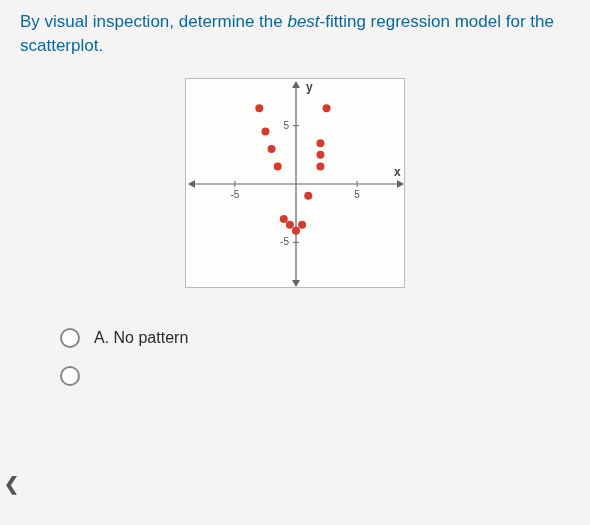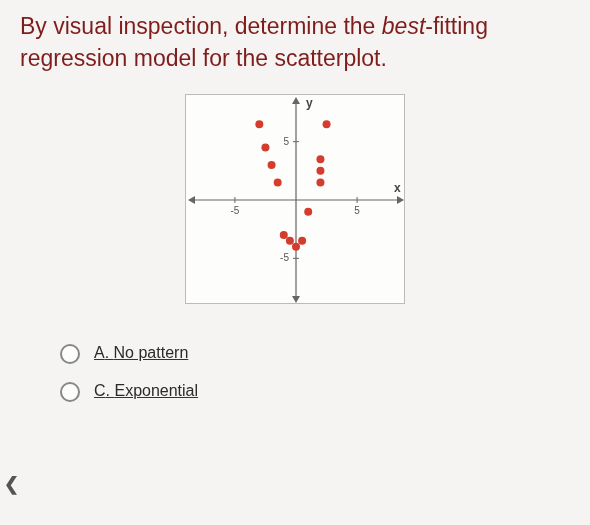--- a/index.html
+++ b/index.html
@@ -6,46 +6,46 @@
     body {
       width: 590px;
       height: 525px;
       font-family: Arial, sans-serif;
       background: #f5f4f2;
       padding: 10px 20px;
       color: #333;
       position: relative;
     }
     .question-text {
-      font-size: 23px;
+      font-size: 17px;
       line-height: 1.4;
       margin-bottom: 20px;
-      color: #7f1d1d;
+      color: #0369a1;
     }
     .italic { font-style: italic; }
     .chart-container {
       display: flex;
       justify-content: center;
       margin: 10px 0 40px 0;
     }
     .chart {
       width: 220px;
       height: 210px;
       border: 1px solid #bbb;
       background: #fdfdfc;
       position: relative;
     }
     .options {
       margin-left: 40px;
     }
     .option {
       display: flex;
+      align-items: center;
       margin-bottom: 18px;
       cursor: pointer;
-      text-decoration: underline;
     }
     .radio {
       width: 20px;
       height: 20px;
       border: 2px solid #888;
       border-radius: 50%;
       margin-right: 14px;
       background: #fdfdfc;
     }
     .option-label {
@@ -115,19 +115,16 @@
 
 <div class="options">
   <div class="option">
     <div class="radio"></div>
     <div class="option-label">
       <span>A</span>. <span>No pattern</span>
     </div>
   </div>
   <div class="option">
     <div class="radio"></div>
-    <div class="option-label">
-      <span>C</span>. <span>Exponential</span>
-    </div>
   </div>
 </div>
 
 <div class="back-arrow">❮</div>
 
 </body></html>

